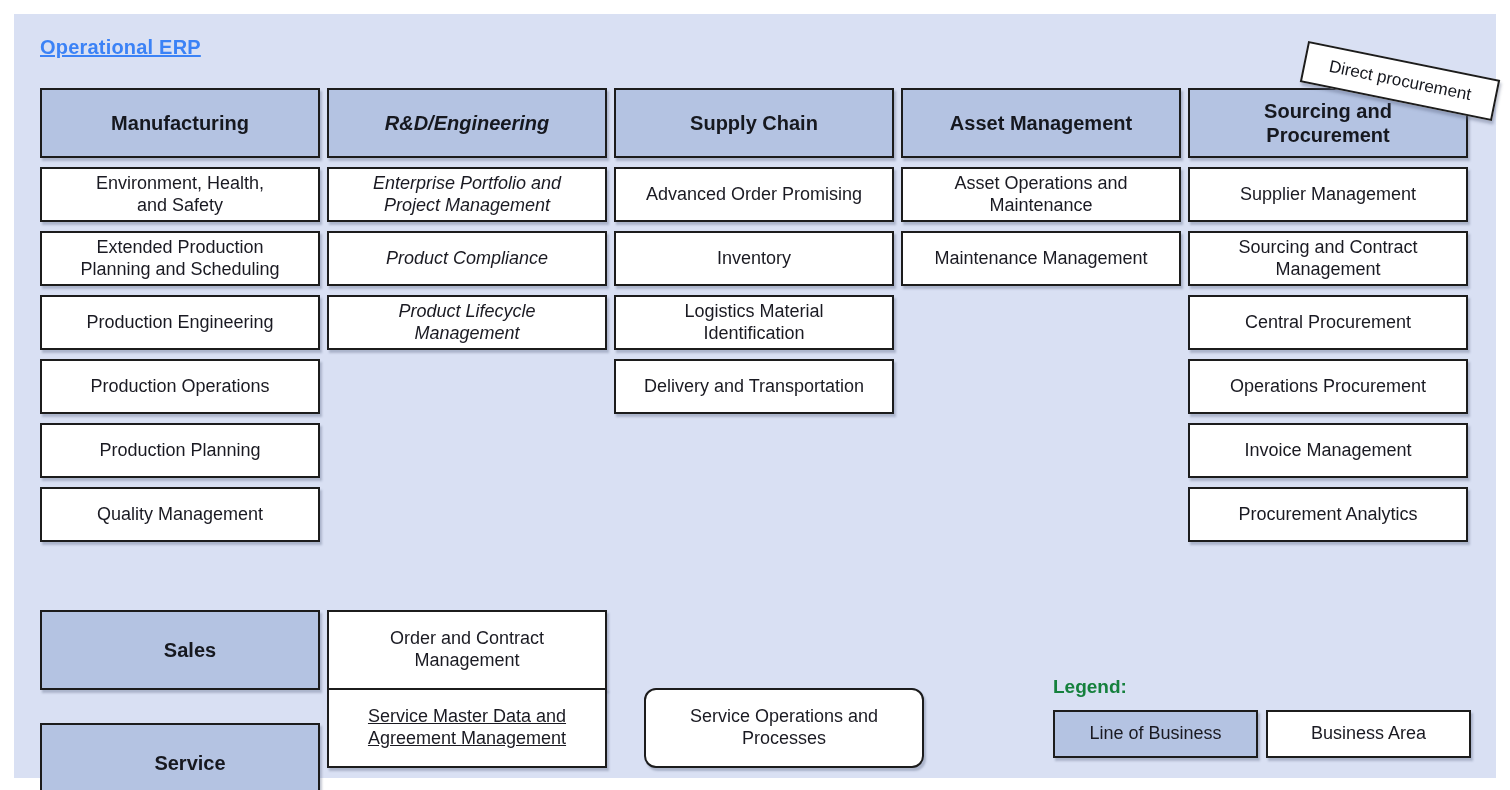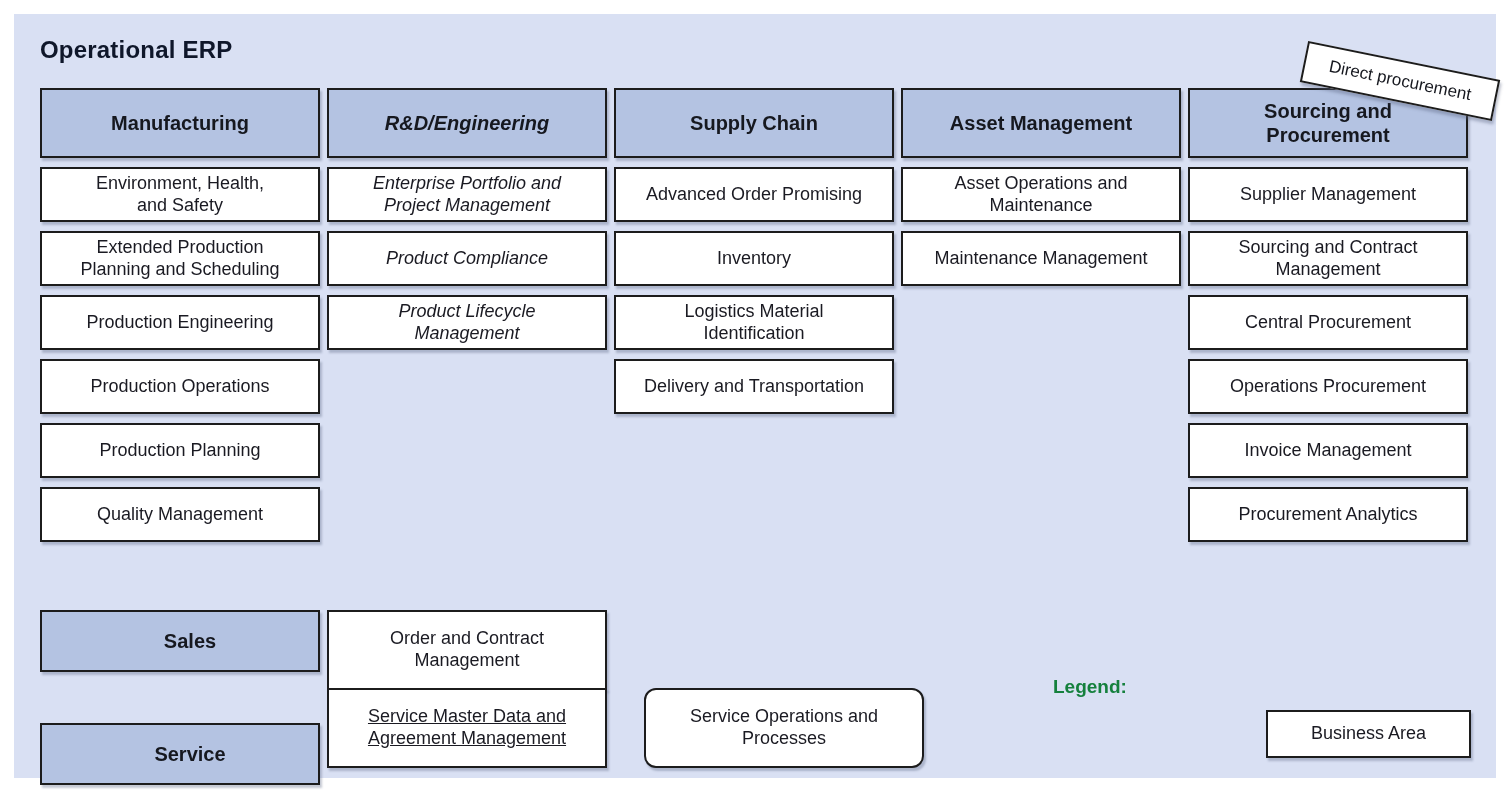--- a/index.html
+++ b/index.html
@@ -6,41 +6,41 @@
   .page{
     position:relative;width:1510px;height:790px;overflow:hidden;
     font-family:"Liberation Sans",sans-serif;color:#1a1a22;background:#ffffff;
   }
   .panel{
     position:absolute;left:14px;top:14px;width:1482px;height:764px;
     background:var(--panel-bg,#d9e0f3);
   }
   .title{
     position:absolute;left:40px;top:36px;
-    font-size:24px;font-weight:bold;color:#0f172a;letter-spacing:.2px;
+    font-size:20px;font-weight:bold;color:#3b82f6;letter-spacing:.2px;text-decoration:underline;
   }
   .columns{position:absolute;left:40px;top:88px;width:1440px;}
   .col{position:absolute;top:0;width:280px;}
   .col0{left:0;} .col1{left:287px;font-style:italic;} .col2{left:574px;} .col3{left:861px;} .col4{left:1148px;}
   .hdr,.box{
     box-sizing:border-box;border:2px solid var(--border,#1c1c1c);
     display:flex;align-items:center;justify-content:center;text-align:center;
     white-space:pre-line;line-height:1.22;
     box-shadow:2px 3px 2px rgba(90,100,130,.35);
   }
   .hdr{
     height:70px;background:var(--lob-fill,#b4c3e2);
     font-size:20px;font-weight:bold;color:#16181f;
   }
   .box{
     height:55px;margin-top:9px;background:var(--area-fill,#ffffff);
     font-size:18px;padding:3px 8px;
   }
   .abs{position:absolute;margin-top:0;}
-  .hdr.abs{height:62px;padding-left:20px;}
+  .hdr.abs{height:80px;padding-left:20px;}
   .row-box{width:280px;height:80px;}
   .legend-label{
     position:absolute;left:1053px;top:676px;
     font-size:19px;font-weight:bold;color:#15803d;
   }
   .legend-box{width:205px;height:48px;font-size:18px;}
   .legend-lob{left:1053px;top:710px;background:var(--lob-fill,#b4c3e2);}
   .legend-area{left:1266px;top:710px;}
   .ribbon{
     position:absolute;left:1302px;top:60px;width:196px;height:42px;
@@ -116,16 +116,17 @@
   <div class="box abs row-box" style="left:327px;top:610px;">Order and Contract
 Management</div>
 
   <div class="hdr abs row-box" style="left:40px;top:723px;">Service</div>
   <div class="box abs row-box" style="left:327px;top:688px;text-decoration:underline;">Service Master Data and
 Agreement Management</div>
   <div class="box abs row-box" style="left:644px;top:688px;border-radius:12px;">Service Operations and
 Processes</div>
 
   <div class="legend-label">Legend:</div>
+  <div class="box abs legend-box legend-lob">Line of Business</div>
   <div class="box abs legend-box legend-area">Business Area</div>
 
   <div class="ribbon">Direct procurement</div>
 </div>
 
 </body></html>

